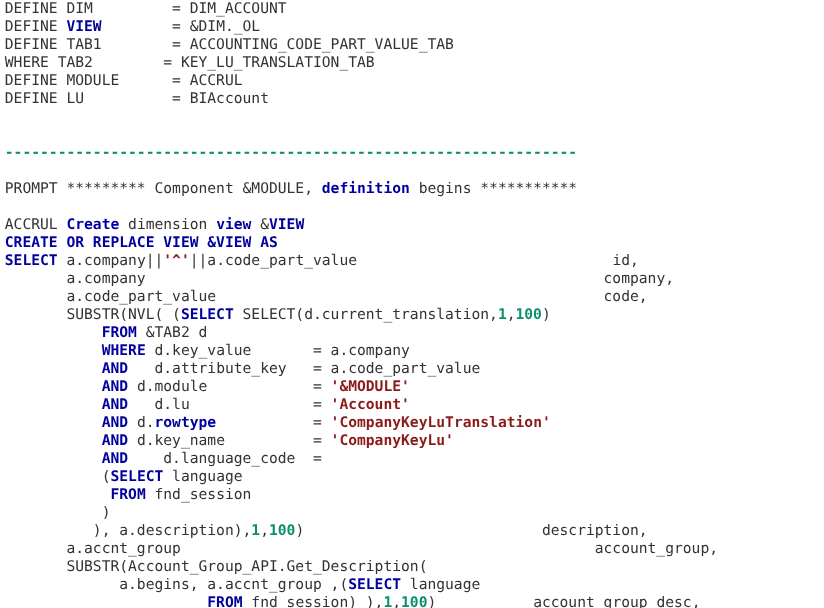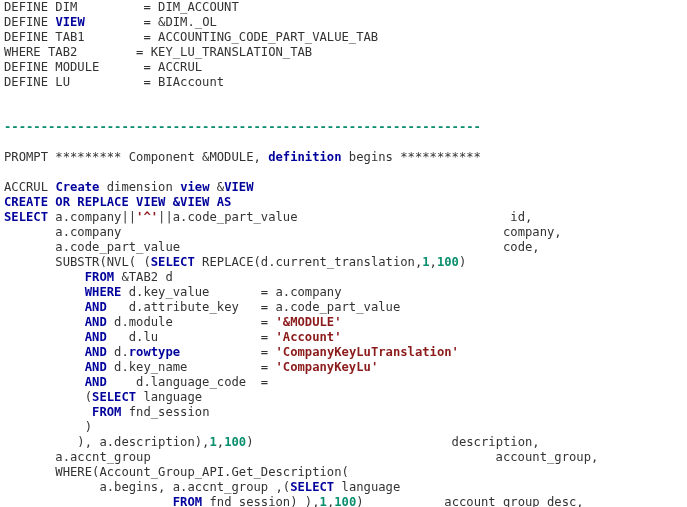--- a/index.html
+++ b/index.html
@@ -54,31 +54,31 @@
       <div class="code-line">&nbsp;</div>
       <div class="code-line"><span class="tok tok-comment">-----------------------------------------------------------------</span></div>
       <div class="code-line">&nbsp;</div>
       <div class="code-line"><span class="tok tok-plain">PROMPT ********* Component &amp;MODULE, </span><span class="tok tok-keyword">definition</span><span class="tok tok-plain"> begins ***********</span></div>
       <div class="code-line">&nbsp;</div>
       <div class="code-line"><span class="tok tok-plain">ACCRUL </span><span class="tok tok-keyword">Create</span><span class="tok tok-plain"> dimension </span><span class="tok tok-keyword">view</span><span class="tok tok-plain"> &amp;</span><span class="tok tok-keyword">VIEW</span></div>
       <div class="code-line"><span class="tok tok-keyword">CREATE OR REPLACE VIEW &amp;VIEW AS</span></div>
       <div class="code-line"><span class="tok tok-keyword">SELECT</span><span class="tok tok-plain"> a.company||</span><span class="tok tok-string">'^'</span><span class="tok tok-plain">||a.code_part_value</span><span class="tok tok-plain">                             id,</span></div>
       <div class="code-line"><span class="tok tok-plain">       a.company</span><span class="tok tok-plain">                                                    company,</span></div>
       <div class="code-line"><span class="tok tok-plain">       a.code_part_value</span><span class="tok tok-plain">                                            code,</span></div>
-      <div class="code-line"><span class="tok tok-plain">       SUBSTR(NVL( (</span><span class="tok tok-keyword">SELECT</span><span class="tok tok-plain"> REPLACE(d.current_translation,</span><span class="tok tok-number">1</span><span class="tok tok-plain">,</span><span class="tok tok-number">100</span><span class="tok tok-plain">)</span></div>
+      <div class="code-line"><span class="tok tok-plain">       SUBSTR(NVL( (</span><span class="tok tok-keyword">SELECT</span><span class="tok tok-plain"> SELECT(d.current_translation,</span><span class="tok tok-number">1</span><span class="tok tok-plain">,</span><span class="tok tok-number">100</span><span class="tok tok-plain">)</span></div>
       <div class="code-line"><span class="tok tok-plain">           </span><span class="tok tok-keyword">FROM</span><span class="tok tok-plain"> &amp;TAB2 d</span></div>
       <div class="code-line"><span class="tok tok-plain">           </span><span class="tok tok-keyword">WHERE</span><span class="tok tok-plain"> d.key_value       = a.company</span></div>
       <div class="code-line"><span class="tok tok-plain">           </span><span class="tok tok-keyword">AND</span><span class="tok tok-plain">   d.attribute_key   = a.code_part_value</span></div>
       <div class="code-line"><span class="tok tok-plain">           </span><span class="tok tok-keyword">AND</span><span class="tok tok-plain"> d.module            = </span><span class="tok tok-string">'&amp;MODULE'</span></div>
       <div class="code-line"><span class="tok tok-plain">           </span><span class="tok tok-keyword">AND</span><span class="tok tok-plain">   d.lu              = </span><span class="tok tok-string">'Account'</span></div>
       <div class="code-line"><span class="tok tok-plain">           </span><span class="tok tok-keyword">AND</span><span class="tok tok-plain"> d.</span><span class="tok tok-keyword">rowtype</span><span class="tok tok-plain">           = </span><span class="tok tok-string">'CompanyKeyLuTranslation'</span></div>
       <div class="code-line"><span class="tok tok-plain">           </span><span class="tok tok-keyword">AND</span><span class="tok tok-plain"> d.key_name          = </span><span class="tok tok-string">'CompanyKeyLu'</span></div>
       <div class="code-line"><span class="tok tok-plain">           </span><span class="tok tok-keyword">AND</span><span class="tok tok-plain">    d.language_code  =</span></div>
       <div class="code-line"><span class="tok tok-plain">           (</span><span class="tok tok-keyword">SELECT</span><span class="tok tok-plain"> language</span></div>
       <div class="code-line"><span class="tok tok-plain">            </span><span class="tok tok-keyword">FROM</span><span class="tok tok-plain"> fnd_session</span></div>
       <div class="code-line"><span class="tok tok-plain">           )</span></div>
       <div class="code-line"><span class="tok tok-plain">          ), a.description),</span><span class="tok tok-number">1</span><span class="tok tok-plain">,</span><span class="tok tok-number">100</span><span class="tok tok-plain">)</span><span class="tok tok-plain">                           description,</span></div>
       <div class="code-line"><span class="tok tok-plain">       a.accnt_group</span><span class="tok tok-plain">                                               account_group,</span></div>
-      <div class="code-line"><span class="tok tok-plain">       WHERE(Account_Group_API.Get_Description(</span></div>
+      <div class="code-line"><span class="tok tok-plain">       SUBSTR(Account_Group_API.Get_Description(</span></div>
       <div class="code-line"><span class="tok tok-plain">             a.begins, a.accnt_group ,(</span><span class="tok tok-keyword">SELECT</span><span class="tok tok-plain"> language</span></div>
       <div class="code-line"><span class="tok tok-plain">                       </span><span class="tok tok-keyword">FROM</span><span class="tok tok-plain"> fnd_session) ),</span><span class="tok tok-number">1</span><span class="tok tok-plain">,</span><span class="tok tok-number">100</span><span class="tok tok-plain">)</span><span class="tok tok-plain">           account_group_desc,</span></div>
     </div>
 </div>
 
 </body></html>

